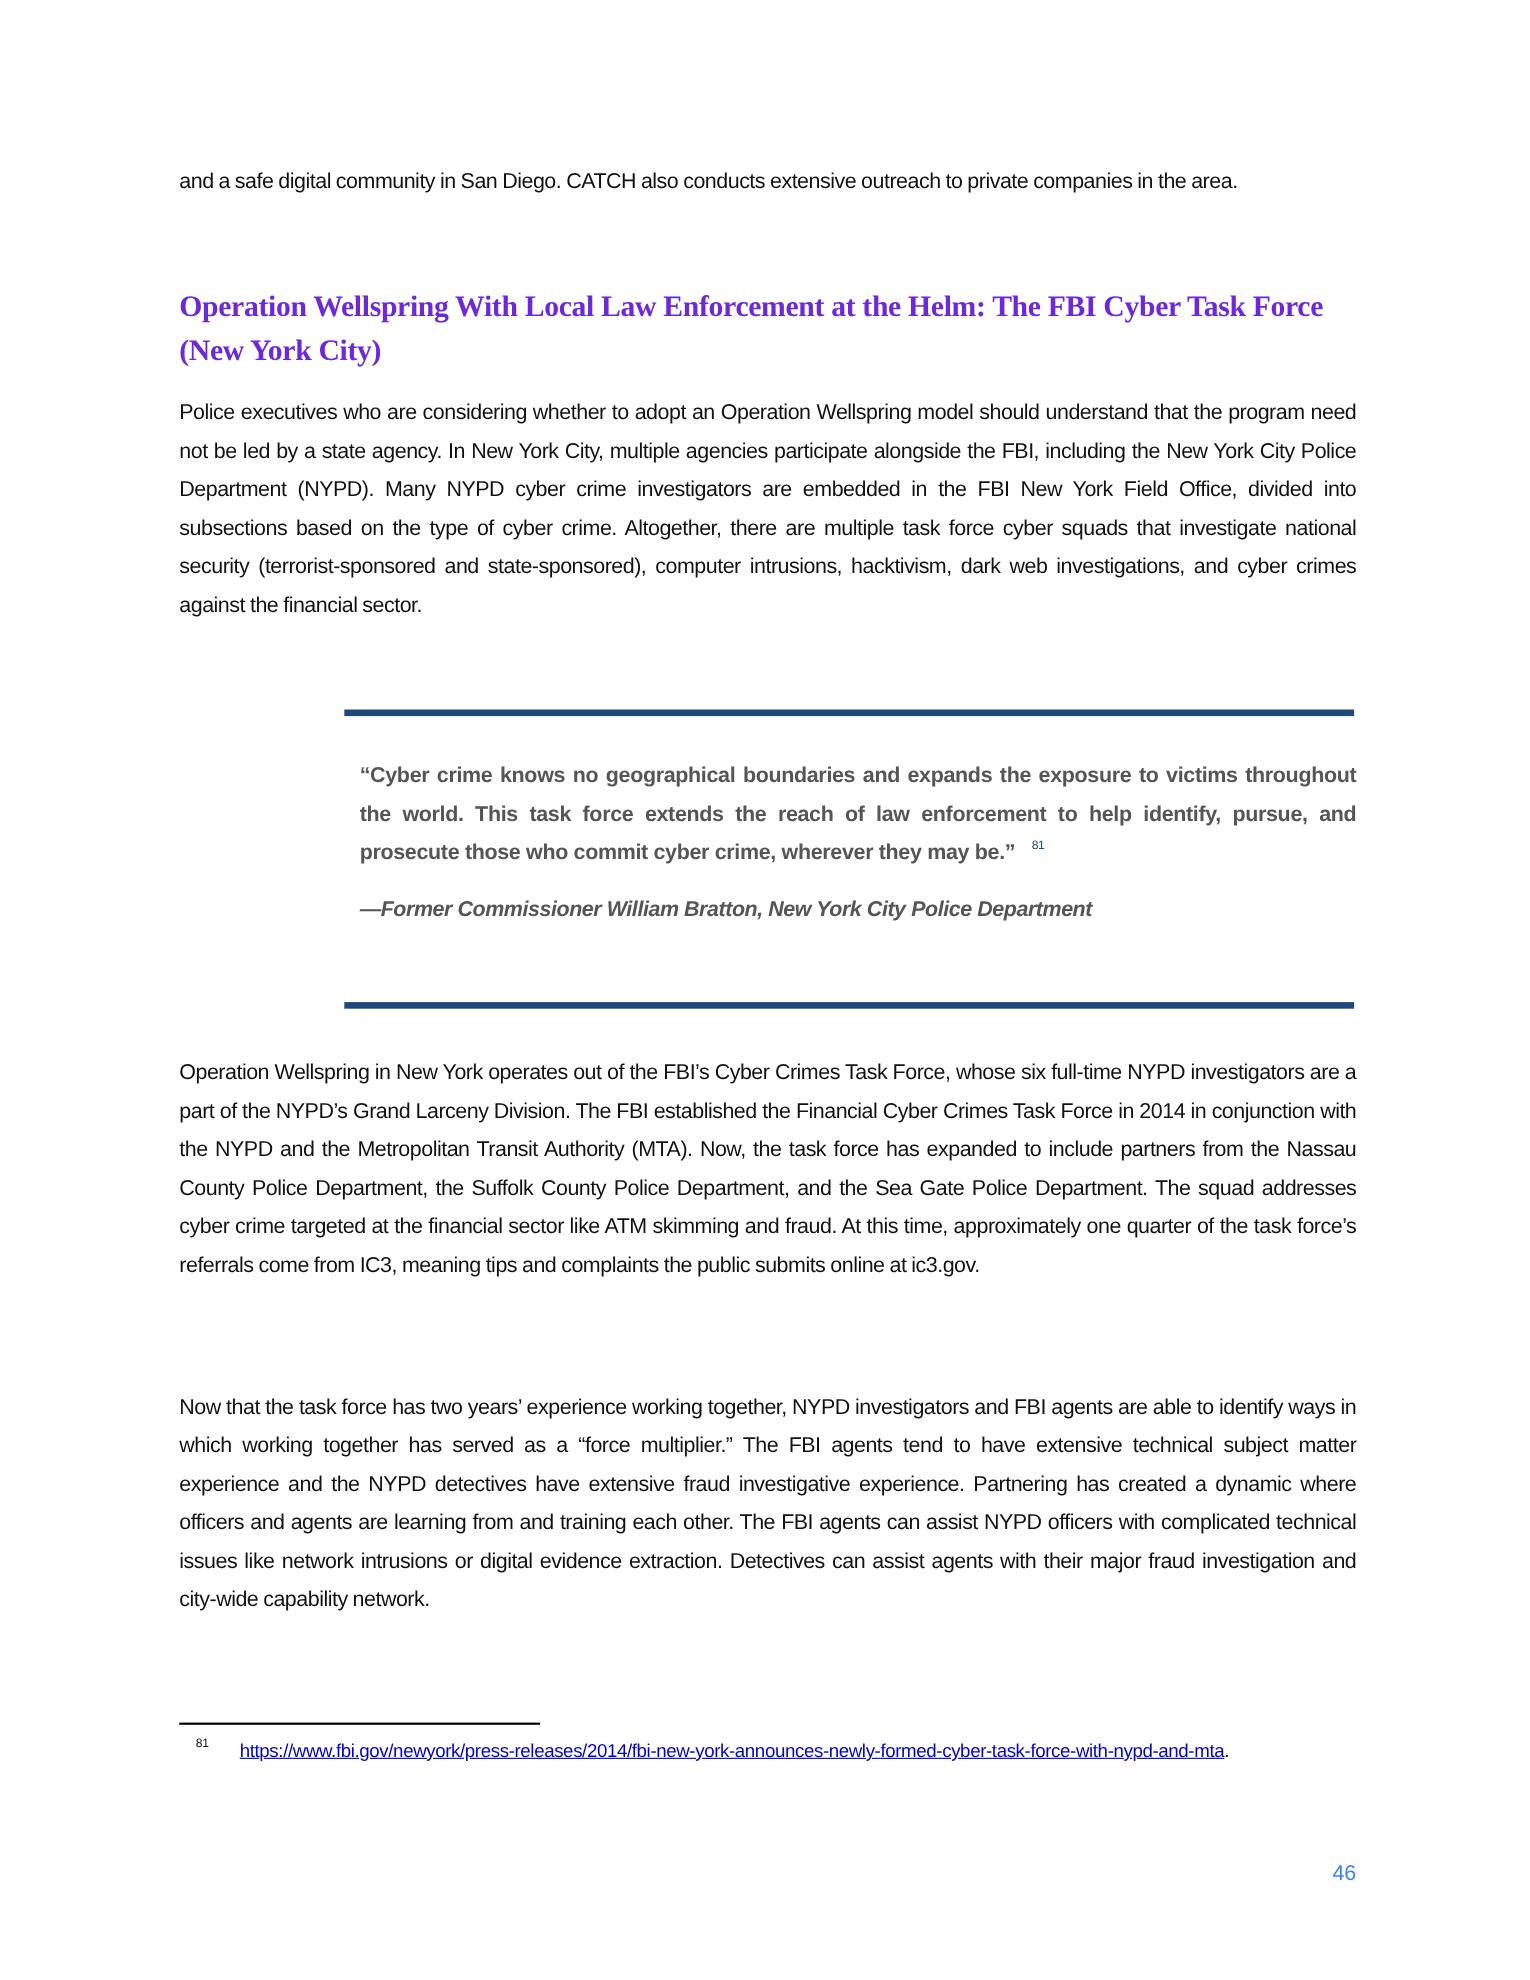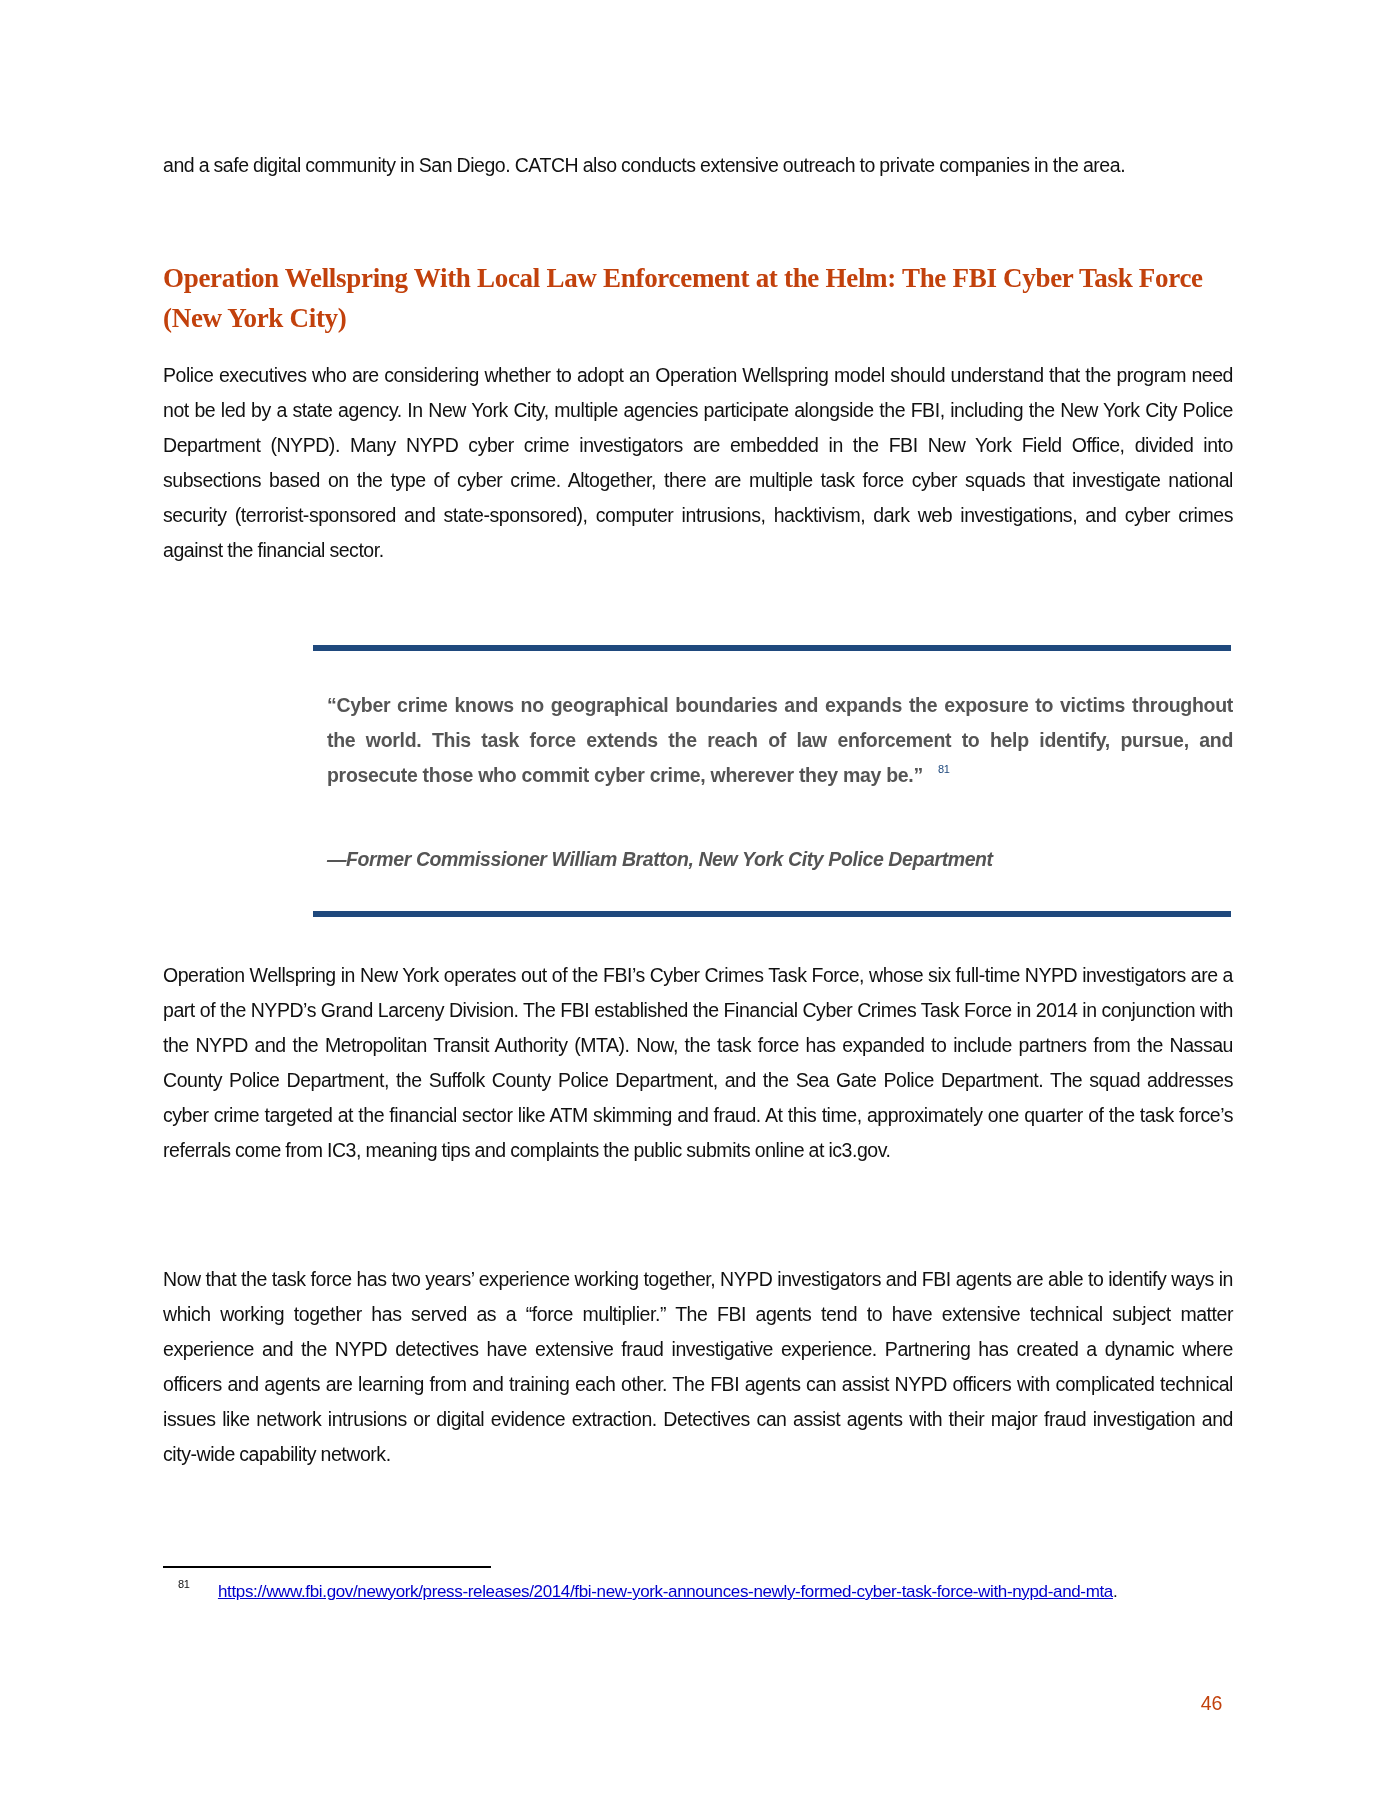--- a/index.html
+++ b/index.html
@@ -31,21 +31,21 @@
   }
   .heading {
     position: absolute;
     left: 163px;
     width: 1072px;
     margin: 0;
     font-family: "Liberation Serif", serif;
     font-weight: bold;
     font-size: 27px;
     line-height: 40px;
-    color: #c2410c;
+    color: #6d28d9;
     letter-spacing: -0.3px;
   }
   .rule {
     position: absolute;
     height: 6px;
     background: #1F497D;
   }
   .quote {
     position: absolute;
     left: 327px;
@@ -100,42 +100,42 @@
   .footnote a {
     color: #0000CC;
     text-decoration: underline;
     margin-left: 24px;
   }
   .page-number {
     position: absolute;
     left: 1190px;
     top: 1688px;
     width: 43px;
-    text-align: center;
+    text-align: right;
     font-size: 19.5px;
     line-height: 30px;
-    color: #c2410c;
+    color: #3b82f6;
   }
 </style>
 </head>
 <body>
 
 <div class="page">
 
   <p class="body-text" style="top:148px;">and a safe digital community in San Diego. CATCH also conducts extensive outreach to private companies in the area.</p>
 
   <h2 class="heading" style="top:258px;">Operation Wellspring With Local Law Enforcement at the Helm: The FBI Cyber Task Force (New York City)</h2>
 
   <p class="body-text" style="top:358px;">Police executives who are considering whether to adopt an Operation Wellspring model should understand that the program need not be led by a state agency. In New York City, multiple agencies participate alongside the FBI, including the New York City Police Department (NYPD). Many NYPD cyber crime investigators are embedded in the FBI New York Field Office, divided into subsections based on the type of cyber crime. Altogether, there are multiple task force cyber squads that investigate national security (terrorist-sponsored and state-sponsored), computer intrusions, hacktivism, dark web investigations, and cyber crimes against the financial sector.</p>
 
   <div class="rule" style="left:313px; top:645px; width:918px;"></div>
 
   <p class="quote" style="top:688px;"><span>“Cyber crime knows no geographical boundaries and expands the exposure to victims throughout the world. This task force extends the reach of law enforcement to help identify, pursue, and prosecute those who commit cyber crime, wherever they may be.”</span><sup>81</sup></p>
 
-  <p class="attribution" style="top:842px;">—Former Commissioner William Bratton, New York City Police Department</p>
+  <p class="attribution" style="top:810px;">—Former Commissioner William Bratton, New York City Police Department</p>
 
   <div class="rule" style="left:313px; top:911px; width:918px;"></div>
 
   <p class="body-text" style="top:958px;">Operation Wellspring in New York operates out of the FBI’s Cyber Crimes Task Force, whose six full-time NYPD investigators are a part of the NYPD’s Grand Larceny Division. The FBI established the Financial Cyber Crimes Task Force in 2014 in conjunction with the NYPD and the Metropolitan Transit Authority (MTA). Now, the task force has expanded to include partners from the Nassau County Police Department, the Suffolk County Police Department, and the Sea Gate Police Department. The squad addresses cyber crime targeted at the financial sector like ATM skimming and fraud. At this time, approximately one quarter of the task force’s referrals come from IC3, meaning tips and complaints the public submits online at ic3.gov.</p>
 
   <p class="body-text" style="top:1262px;">Now that the task force has two years’ experience working together, NYPD investigators and FBI agents are able to identify ways in which working together has served as a “force multiplier.” The FBI agents tend to have extensive technical subject matter experience and the NYPD detectives have extensive fraud investigative experience. Partnering has created a dynamic where officers and agents are learning from and training each other. The FBI agents can assist NYPD officers with complicated technical issues like network intrusions or digital evidence extraction. Detectives can assist agents with their major fraud investigation and city-wide capability network.</p>
 
   <div class="fn-rule"></div>
 
   <p class="footnote"><sup>81</sup> <a>https://www.fbi.gov/newyork/press-releases/2014/fbi-new-york-announces-newly-formed-cyber-task-force-with-nypd-and-mta</a><span>.</span></p>

